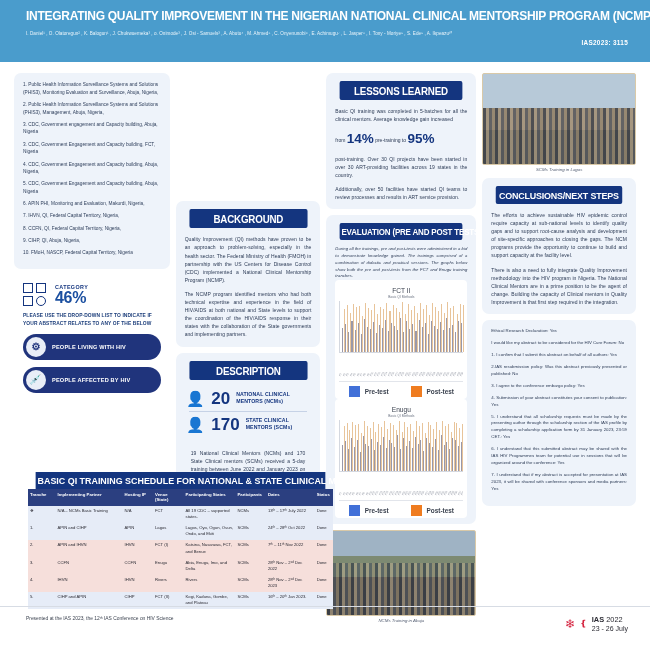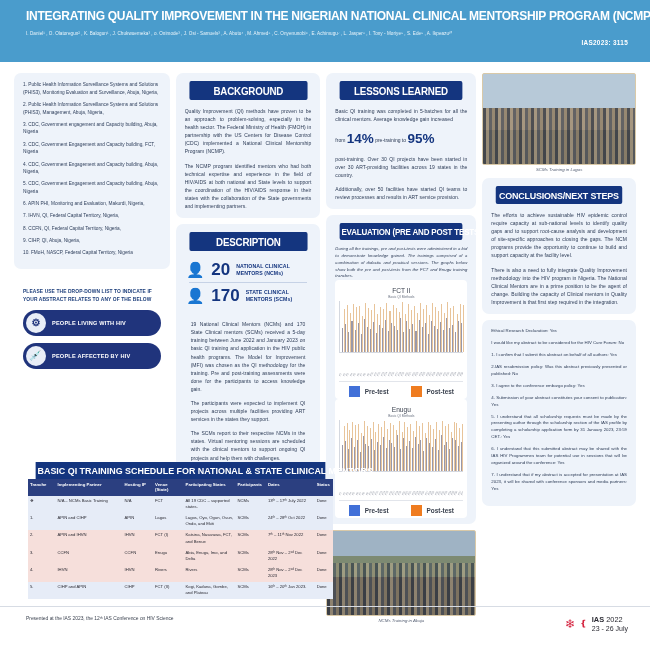--- a/index.html
+++ b/index.html
@@ -35,21 +35,21 @@
   .header-rule { height: 3px; background:#ffffff; }
 
   
   .body {
     display: flex; gap: 6px;
     padding: 8px 14px 0 14px;
     height: 540px;
   }
   .col { display: flex; flex-direction: column; gap: 6px; }
   .col-1 { width: 157px; }
-  .col-2 { width: 146px; }
+  .col-2 { width: 146px; justify-content: flex-end; }
   .col-3 { width: 150px; }
   .col-4 { width: 155px; }
 
   .panel { background: #eef3fa; border-radius: 7px; padding: 8px 9px; }
   .panel-white { background:#ffffff; }
 
   .sec-head {
     background: #14357f; color:#fff; text-align:center;
     font-size: 10.5px; font-weight: bold; letter-spacing: -0.2px;
     padding: 4px 2px 3px; border-radius: 2px;
@@ -213,20 +213,32 @@
             <div>5. CDC, Government Engagement and Capacity building, Abuja, Nigeria</div>
             <div>6. APIN PHI, Monitoring and Evaluation, Makurdi, Nigeria,</div>
             <div>7. IHVN, QI, Federal Capital Territory, Nigeria,</div>
             <div>8. CCFN, QI, Federal Capital Territory, Nigeria,</div>
             <div>9. CIHP, QI, Abuja, Nigeria,</div>
             <div>10. FMoH, NASCP, Federal Capital Territory, Nigeria</div>
           </div>
       </div>
 
       <div class="panel panel-white">
+        <div class="cat-block">
+          <div class="grid-icon">
+            <span></span>
+              <span></span>
+              <span></span>
+              <span></span>
+          </div>
+          <div>
+            <div class="cat-label">CATEGORY</div>
+            <div class="cat-value">46%</div>
+          </div>
+        </div>
         <div class="dropdown-note">PLEASE USE THE DROP-DOWN LIST TO INDICATE IF YOUR ABSTRACT RELATES TO ANY OF THE BELOW</div>
 
         <div class="pill">
           <span class="pill-icon">⚙</span>
           <span>PEOPLE LIVING WITH HIV</span>
         </div>
         <div class="pill">
           <span class="pill-icon">💉</span>
           <span>PEOPLE AFFECTED BY HIV</span>
         </div>
@@ -753,21 +765,21 @@
             <p>3. I agree to the conference embargo policy: Yes</p>
             <p>4. Submission of your abstract constitutes your consent to publication: Yes</p>
             <p>5. I understand that all scholarship requests must be made by the presenting author through the scholarship section of the IAS profile by completing a scholarship application form by 31 January 2023, 23:59 CET.: Yes</p>
             <p>6. I understand that this submitted abstract may be shared with the IAS HIV Programmes team for potential use in sessions that will be organized around the conference: Yes</p>
             <p>7. I understand that if my abstract is accepted for presentation at IAS 2023, it will be shared with conference sponsors and media partners: Yes</p>
           </div>
       </div>
     </div>
   </div>
 
-  <div class="tbl-wrap" style="position:absolute;left:28px;top:458px;width:305px">
+  <div class="tbl-wrap" style="position:absolute;left:28px;top:468px;width:305px">
     <div class="tbl-title">BASIC QI TRAINING SCHEDULE FOR NATIONAL  &amp; STATE CLINICAL MENTORS</div>
     <table>
       <thead>
           <tr id="tbl-head">
             <th style="width: 9%;">Tranche</th>
             <th style="width: 22%;">Implementing Partner</th>
             <th style="width: 10%;">Hosting IP</th>
             <th style="width: 10%;">Venue (State)</th>
             <th style="width: 17%;">Participating States</th>
             <th style="width: 10%;">Participants</th>

